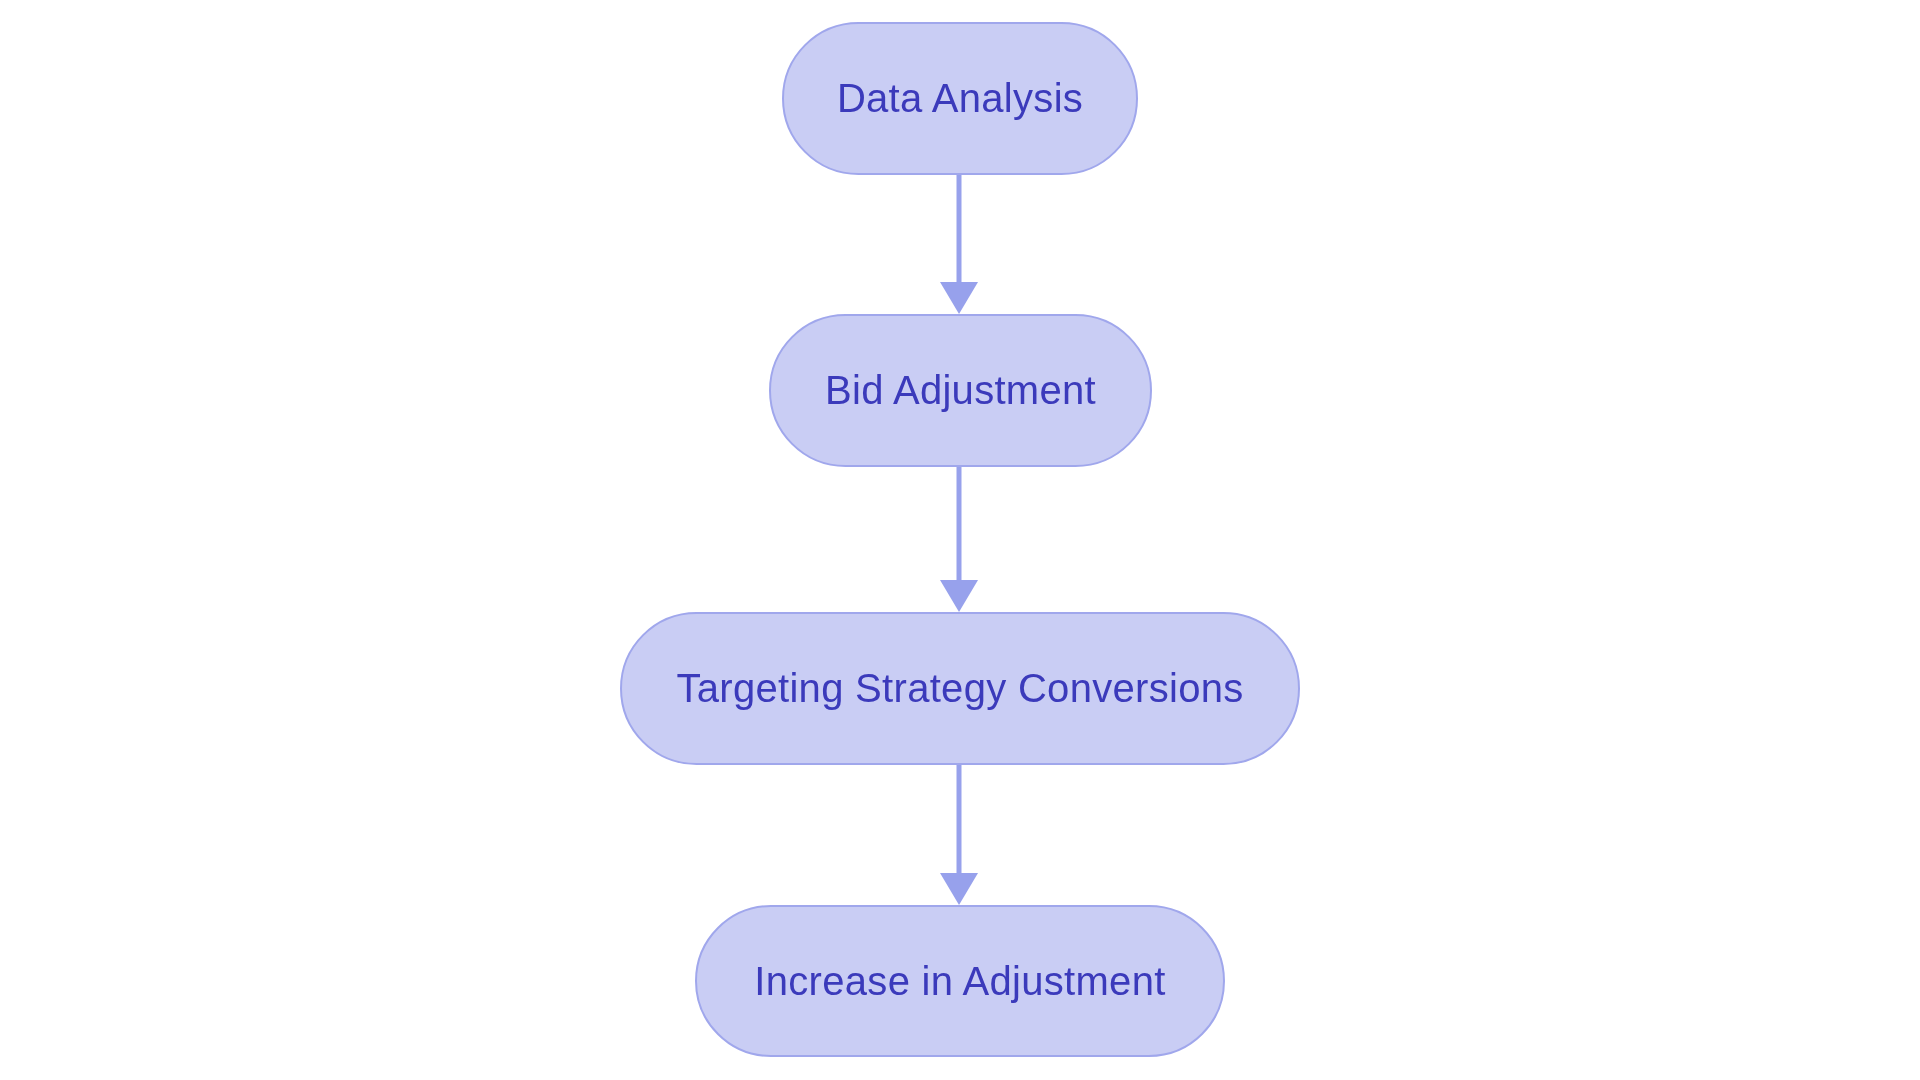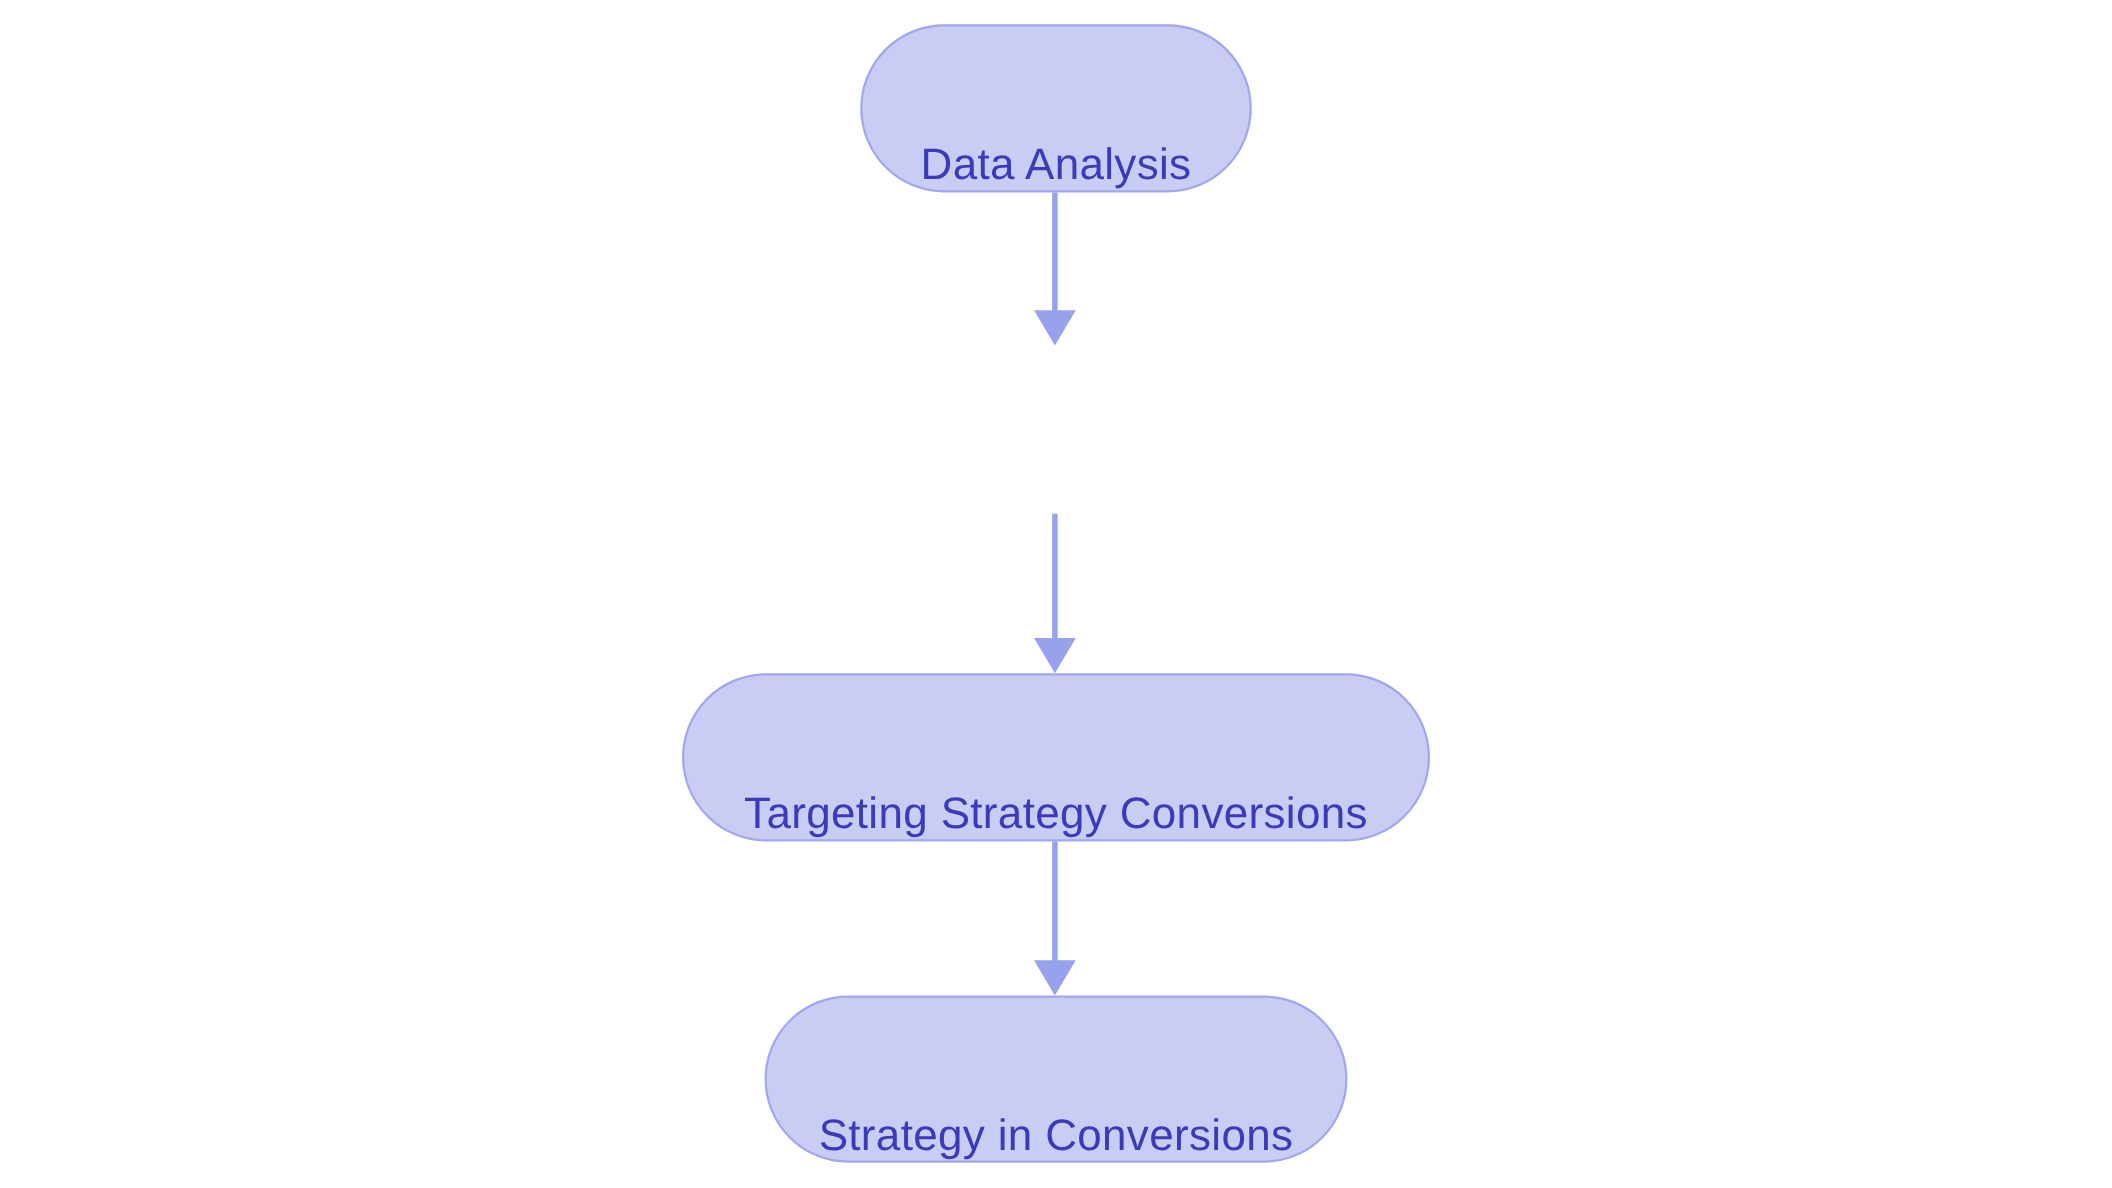--- a/index.html
+++ b/index.html
@@ -15,21 +15,21 @@
   .canvas {
     position: relative;
     width: 1920px;
     height: 1080px;
     background: var(--background, #ffffff);
     overflow: hidden;
   }
   .flow-node {
     position: absolute;
     display: flex;
-    align-items: flex-end;
+    align-items: center;
     justify-content: center;
     background: var(--node-fill, #c9cdf4);
     border: 2px solid var(--node-border, #a0a7ec);
     border-radius: 90px;
     color: var(--node-text, #3b3abb);
     font-size: 40px;
     letter-spacing: 0.3px;
     white-space: nowrap;
   }
   #node-1 { left: 782px; top:  22px; width: 356px; height: 153px; }
@@ -74,32 +74,35 @@
 
   <div class="flow-node" id="node-1">
     <span>Data Analysis</span>
   </div>
 
   <div class="flow-arrow" id="arrow-1">
     <div class="arrow-line"></div>
     <div class="arrow-head"></div>
   </div>
 
+  <div class="flow-node" id="node-2">
+    <span>Bid Adjustment</span>
+  </div>
 
   <div class="flow-arrow" id="arrow-2">
     <div class="arrow-line"></div>
     <div class="arrow-head"></div>
   </div>
 
   <div class="flow-node" id="node-3">
     <span>Targeting Strategy Conversions</span>
   </div>
 
   <div class="flow-arrow" id="arrow-3">
     <div class="arrow-line"></div>
     <div class="arrow-head"></div>
   </div>
 
   <div class="flow-node" id="node-4">
-    <span>Strategy in Conversions</span>
+    <span>Increase in Adjustment</span>
   </div>
 
 </div>
 
 </body></html>

